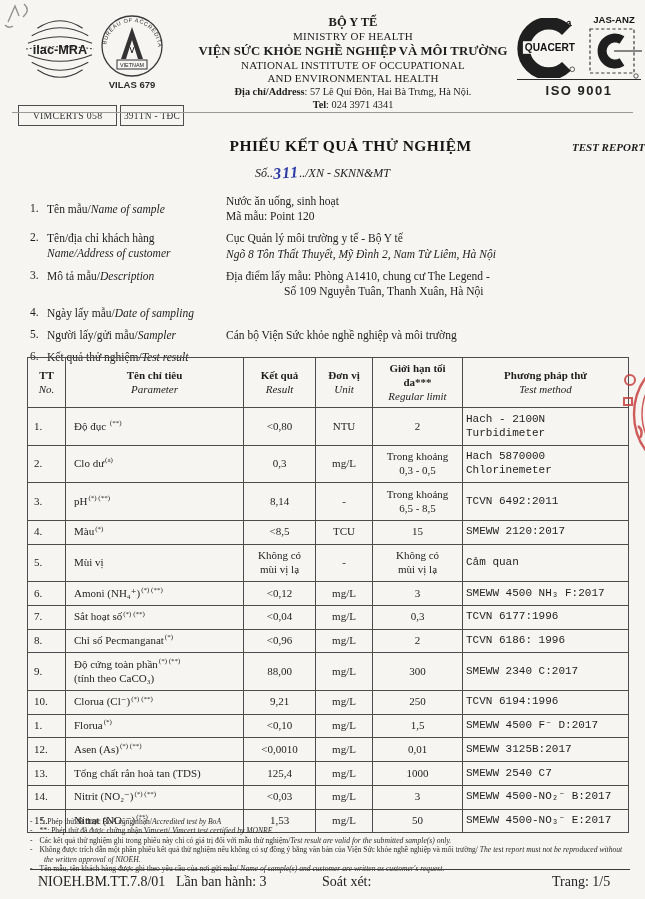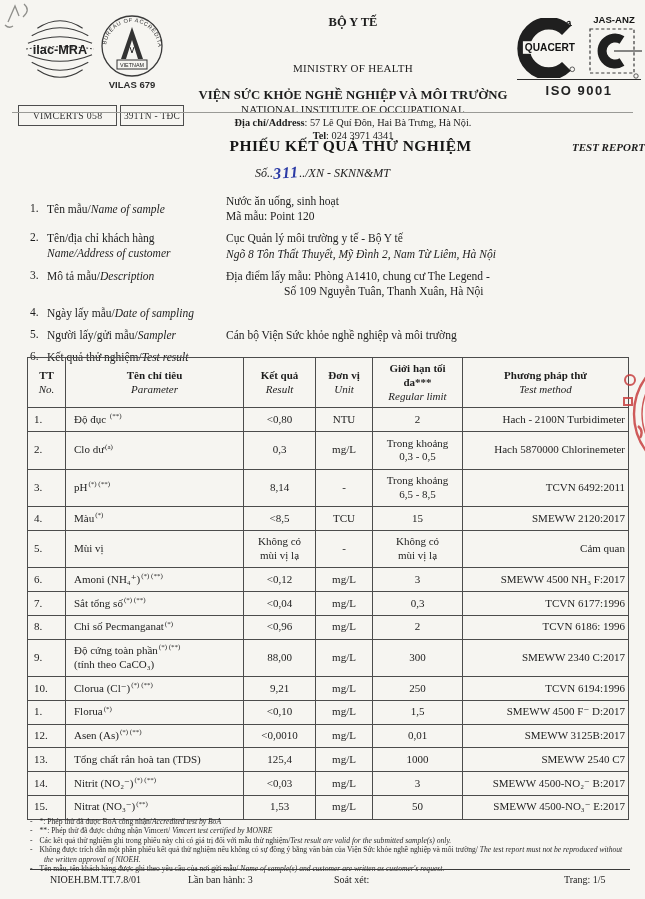--- a/index.html
+++ b/index.html
@@ -17,22 +17,22 @@
   .scribble { left:2px; top:0; }
   .logo-ilac { left:22px; top:16px; }
   .logo-boa { left:100px; top:14px; }
   .vilas { left:96px; top:79px; width:72px; text-align:center; font-size:9.5px; font-weight:bold; color:#2b2b2b; }
   .certbox { top:88px; height:19px; border:1.2px solid #4d4d4d; display:flex; align-items:center; justify-content:center; font-size:9.8px; color:#333; letter-spacing:.3px; background:transparent;margin-top:17px; }
   .certbox1 { left:18px; width:97px; }
   .certbox2 { left:120px; width:62px; font-size:9.4px; }
 
   .org { left:188px; top:15px; width:330px; text-align:center; line-height:1.18; }
   .org-l1 { font-size:12.5px; font-weight:bold; }
-  .org-l2 { font-size:11px; letter-spacing:.3px;margin-top:32px; }
-  .org-l3 { font-size:12.8px; font-weight:bold; margin-top:13px; }
+  .org-l2 { font-size:11px; letter-spacing:.3px; }
+  .org-l3 { font-size:12.8px; font-weight:bold; margin-top:1px; }
   .org-l4, .org-l5 { font-size:11px; letter-spacing:.2px; }
   .org-l6, .org-l7 { font-size:10.3px; margin-top:1px; }
   .org b { font-weight:bold; }
 
   .logo-quacert { left:514px; top:18px; }
   .logo-jas { left:584px; top:12px; }
   .iso-line { left:517px; top:79px; width:124px; border-top:1.6px solid #2a2a2a; }
   .iso-text { left:517px; top:83px; width:124px; text-align:center; font-size:13px; font-weight:bold; letter-spacing:1.5px; color:#222; }
 
   .head-rule { left:12px; top:112px; width:621px; border-top:1px solid #9a9a96; }
@@ -55,30 +55,30 @@
 
   
   table.results { position:absolute; left:27px; top:357px; width:601px; border-collapse:collapse; font-size:11px; table-layout:fixed;border-radius:15px; }
   table.results th, table.results td { border:1px solid #4c4c4c; vertical-align:middle; }
   table.results th { font-weight:bold; padding:4px 2px; line-height:1.25; }
   table.results th .en { font-weight:normal; }
   table.results td { padding:4.5px 3px; line-height:1.25; }
   .c-no { text-align:left; padding-left:6px !important; }
   .c-param { text-align:left; padding-left:8px !important; }
   .c-mid { text-align:center; }
-  .c-method { text-align:right; }
+  .c-method { text-align:left;font-family:Liberation Mono, monospace; }
   .pre { white-space:pre-line; }
   sup.mark { font-size:7px; vertical-align:super; line-height:0; margin-left:1px; }
 
   
   .footnotes { left:30px; top:817px; width:600px; font-size:7.6px; line-height:1.24; color:#2a2a2a; }
   .fn-line { padding-left:14px; text-indent:-14px; }
   .fn-dash { margin-right:7px; }
   .foot-rule { left:30px; top:869px; width:600px; border-top:1.2px solid #3a3a3a; }
-  .footer { left:12px; top:874px; width:546px; height:16px; font-size:10px; color:#222; }
+  .footer { left:0; top:874px; width:546px; height:16px; font-size:14px; color:#222; }
   .footer span { position:absolute; white-space:nowrap; }
   .f-code { left:38px; } .f-issue { left:176px; } .f-review { left:322px; } .f-page { left:552px; }
 
   
   .stamp { left:608px; top:346px; width:37px; height:140px; overflow:hidden; }
 </style>
 </head>
 <body>
 
 <div class="page">
@@ -118,20 +118,21 @@
   <div class="abs vilas sans">VILAS 679</div>
 
   <div class="abs certbox certbox1">VIMCERTS 058</div>
   <div class="abs certbox certbox2">391TN - TĐC</div>
 
   <div class="abs org">
     <div class="org-l1">BỘ Y TẾ</div>
     <div class="org-l2">MINISTRY OF HEALTH</div>
     <div class="org-l3">VIỆN SỨC KHỎE NGHỀ NGHIỆP VÀ MÔI TRƯỜNG</div>
     <div class="org-l4">NATIONAL INSTITUTE OF OCCUPATIONAL</div>
+    <div class="org-l5">AND ENVIRONMENTAL HEALTH</div>
     <div class="org-l6"><b>Địa chỉ/Address</b><span>: 57 Lê Quí Đôn, Hai Bà Trưng, Hà Nội.</span></div>
     <div class="org-l7"><b>Tel</b><span>: 024 3971 4341</span></div>
   </div>
 
   <svg class="abs logo-quacert" width="72" height="60" viewBox="0 0 74 62">
     <path d="M54 13 A26 26 0 1 0 54 50" fill="none" stroke="#1f1f1f" stroke-width="13"></path>
     <text x="48" y="12" font-family="Liberation Sans, sans-serif" font-size="11" font-weight="bold" font-style="italic" fill="#1f1f1f" transform="rotate(-18 48 12)">ua</text>
     <rect x="9" y="24" width="52" height="13" fill="#f6f5f1"></rect>
     <text x="11" y="34.5" font-family="Liberation Sans, sans-serif" font-size="10.5" font-weight="bold" fill="#111">QUACERT</text>
     <circle cx="60" cy="53" r="2.4" fill="none" stroke="#333" stroke-width="0.8"></circle>
@@ -298,21 +299,21 @@
         <tr>
           <td class="c-no">6.</td>
           <td class="c-param"><span>Amoni (NH₄⁺)</span><sup class="mark">(*) (**)</sup></td>
           <td class="c-mid pre">&lt;0,12</td>
           <td class="c-mid">mg/L</td>
           <td class="c-mid pre">3</td>
           <td class="c-method">SMEWW 4500 NH₃ F:2017</td>
         </tr>
         <tr>
           <td class="c-no">7.</td>
-          <td class="c-param"><span>Sắt tổng số</span><sup class="mark">(*) (**)</sup></td>
+          <td class="c-param"><span>Sắt hoạt số</span><sup class="mark">(*) (**)</sup></td>
           <td class="c-mid pre">&lt;0,04</td>
           <td class="c-mid">mg/L</td>
           <td class="c-mid pre">0,3</td>
           <td class="c-method">TCVN 6177:1996</td>
         </tr>
         <tr>
           <td class="c-no">8.</td>
           <td class="c-param"><span>Chỉ số Pecmanganat</span><sup class="mark">(*)</sup></td>
           <td class="c-mid pre">&lt;0,96</td>
           <td class="c-mid">mg/L</td>

